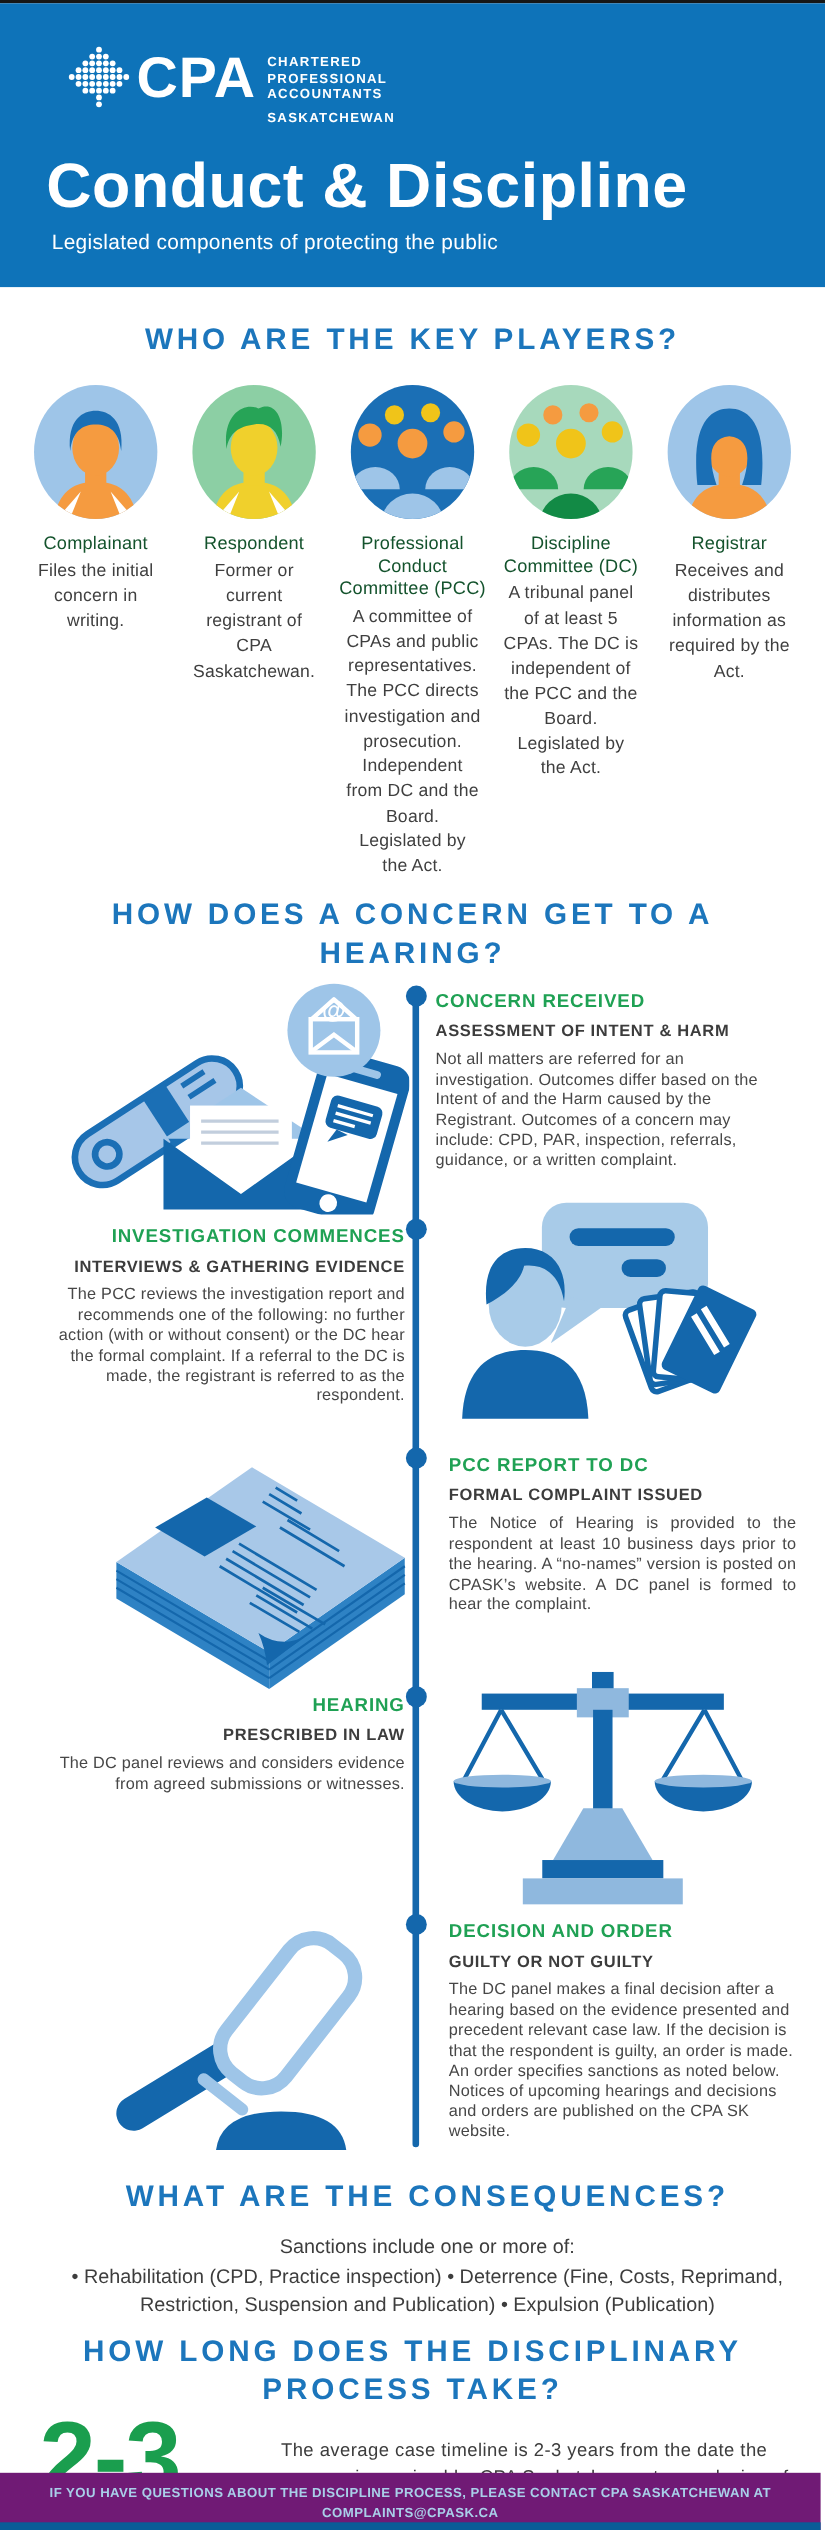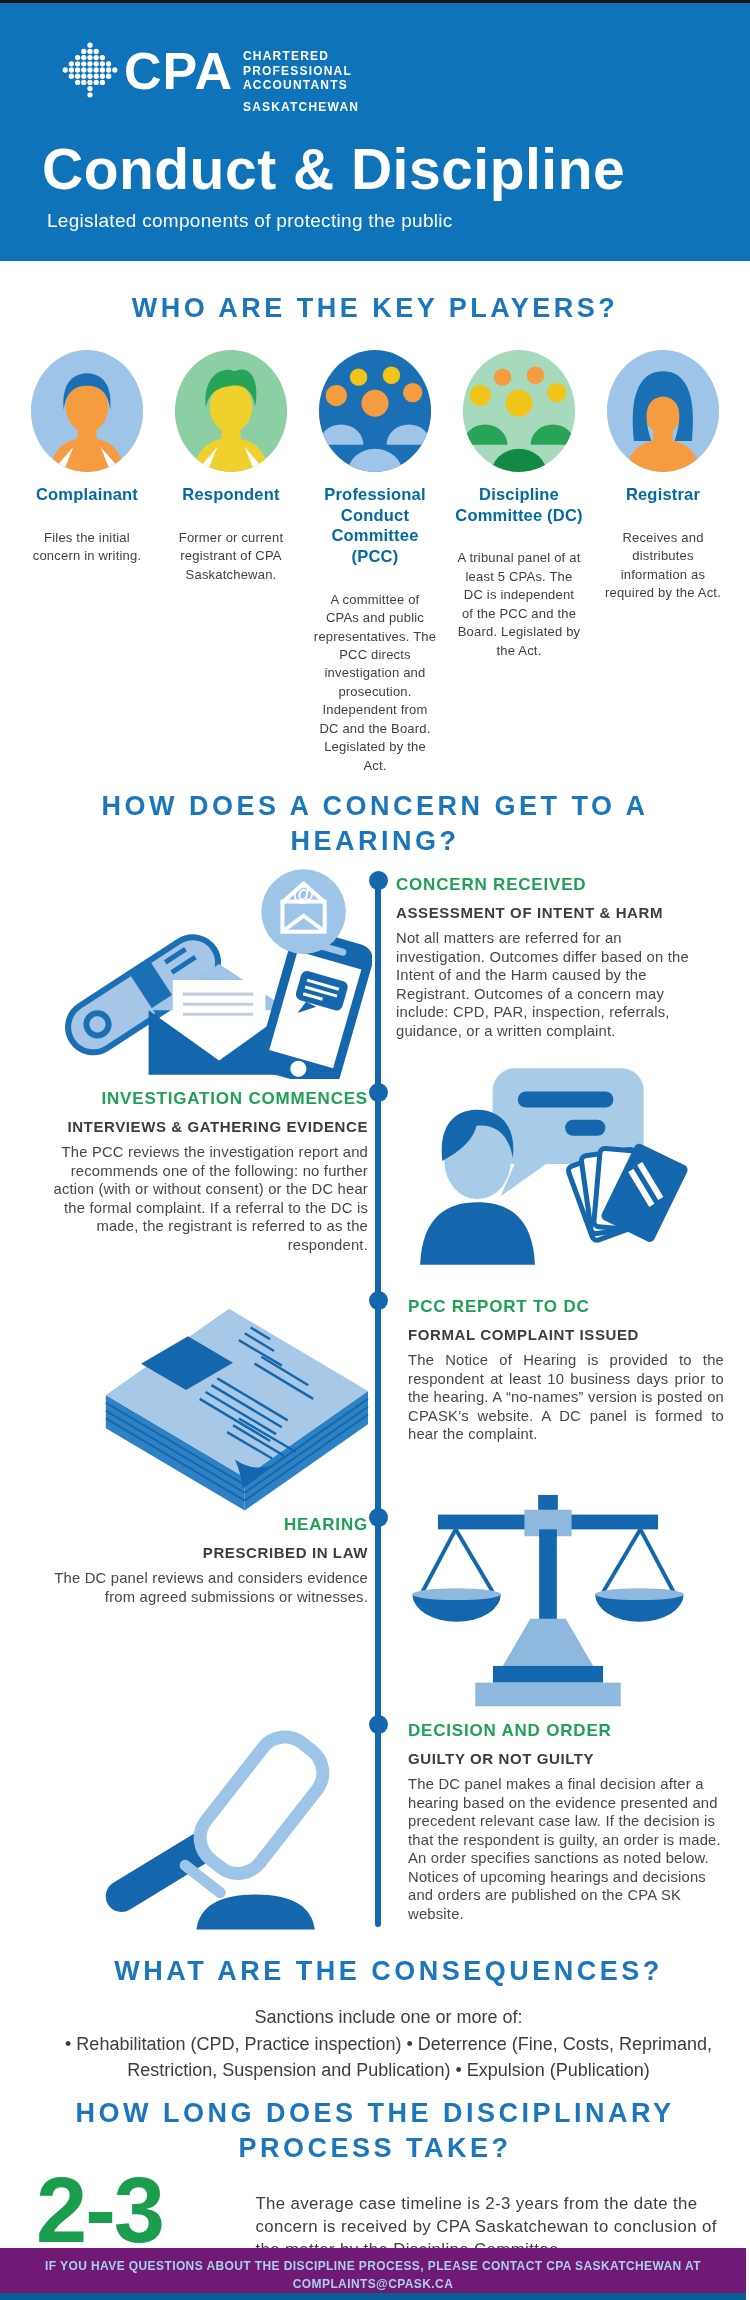--- a/index.html
+++ b/index.html
@@ -15,22 +15,22 @@
   .org .region{margin-top:7px;}
   .hdr h1{margin:26px 0 0 42px;font-size:57px;line-height:1;font-weight:800;letter-spacing:.5px;}
   .hdr .sub{margin:12px 0 0 47px;font-size:19px;font-weight:400;letter-spacing:.3px;color:#ffffff;}
   
   .blue-head{color:#1c76bc;font-weight:800;text-align:center;letter-spacing:3.5px;font-size:27px;line-height:1.3;margin:0 auto;}
   
   .players{padding-top:30px;}
   .prow{display:flex;justify-content:center;gap:6px;margin-top:22px;padding:0 8px;}
   .pcol{width:138px;display:flex;flex-direction:column;align-items:center;text-align:center;}
   .pcol svg{width:116px;height:126px;}
-  .pname{margin-top:10px;color:#0369a1;font-weight:700;font-size:16.5px;line-height:1.25;letter-spacing:.2px;}
-  .pdesc{margin-top:24px;color:#3f3f3f;font-size:13px;line-height:1.42;max-width:124px;letter-spacing:.2px;}
+  .pname{margin-top:10px;color:#14532d;font-weight:400;font-size:16.5px;line-height:1.25;letter-spacing:.2px;}
+  .pdesc{margin-top:4px;color:#3f3f3f;font-size:16px;line-height:1.42;max-width:124px;letter-spacing:.2px;}
   
   .process-head{margin-top:14px;max-width:640px;}
   .timeline{position:relative;height:1075px;margin-top:4px;}
   .tl-line{position:absolute;left:375px;top:14px;width:6px;height:1050px;background:#1467ac;border-radius:3px;}
   .tl-dot{position:absolute;width:19px;height:19px;border-radius:50%;background:#1467ac;left:369px;}
   .tstep{position:absolute;}
   .t-title{color:#1fa154;font-weight:800;font-size:17px;letter-spacing:.8px;}
   .t-sub{margin-top:9px;color:#3c3c3c;font-weight:800;font-size:15px;letter-spacing:.6px;}
   .t-body{margin-top:8px;color:#474747;font-size:14.8px;line-height:1.25;letter-spacing:.2px;}
   .t-right{text-align:right;}

